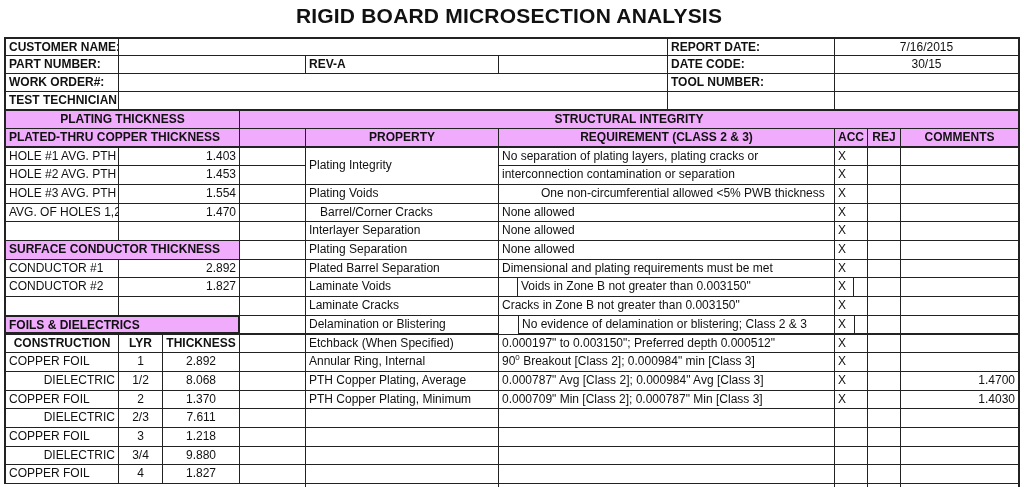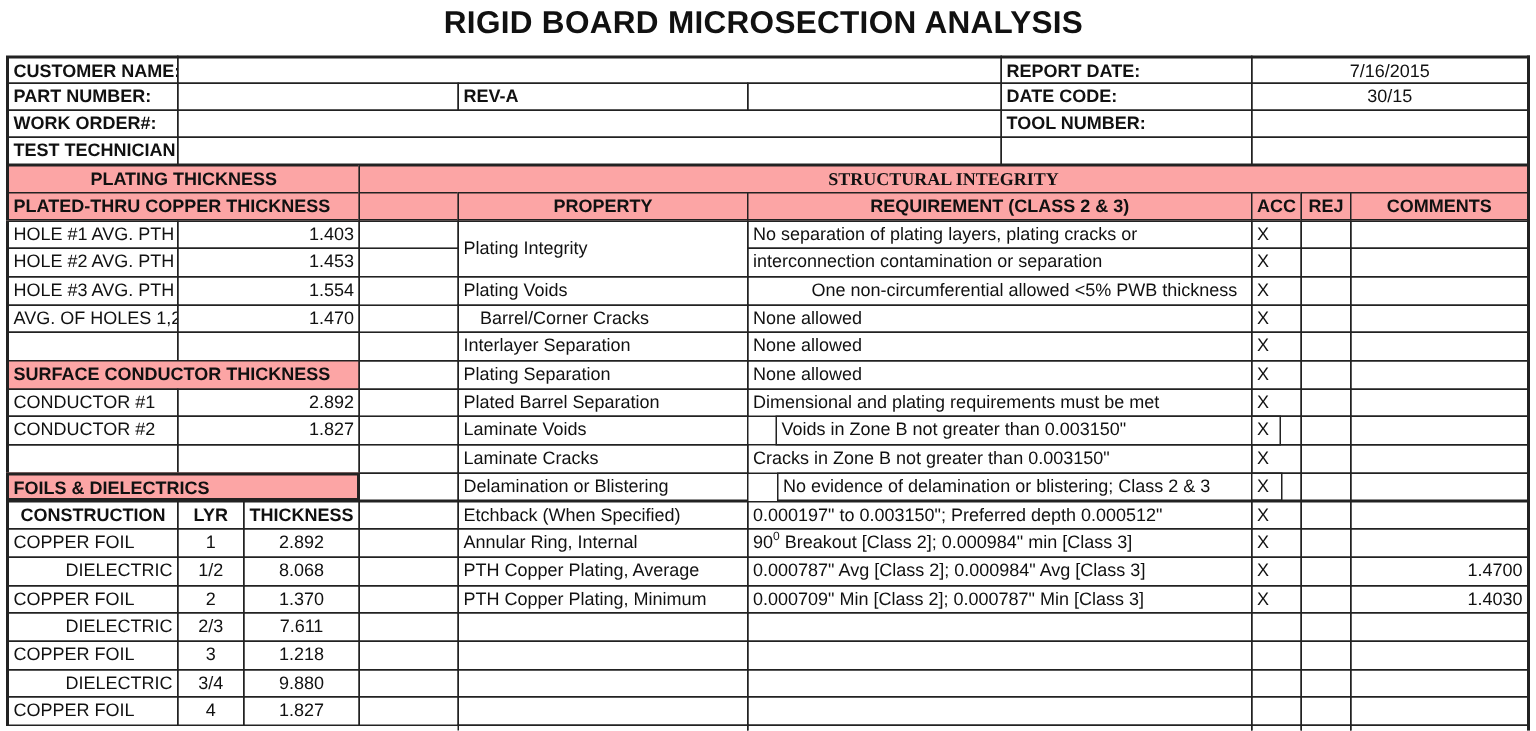--- a/index.html
+++ b/index.html
@@ -2,21 +2,21 @@
 <html><head>
 <meta charset="utf-8">
 <style>
   * { box-sizing: border-box; margin: 0; padding: 0; }
   html, body { width: 1024px; height: 487px; overflow: hidden; background: #fff; }
   body { font-family: "Liberation Sans", sans-serif; font-size: 12px; color: #111; position: relative; }
   .sheet { position: absolute; left: 0; top: 0; width: 1024px; height: 487px; }
   .title { position: absolute; left: 0; top: 4px; width: 1018px; text-align: center; font-weight: bold; font-size: 21px; letter-spacing: 0.2px; }
   .c { position: absolute; border: 1px solid #222; overflow: hidden; white-space: nowrap; line-height: 17px; padding: 0 3px; }
   .b { font-weight: bold; }
-  .hdr { background: #fca5a5; }
+  .hdr { background: #f0abfc; }
   .ctr { text-align: center; }
   .rt { text-align: right; }
   sup { font-size: 8px; line-height: 0; }
   .right-edge { position: absolute; left: 1018px; top: 37px; width: 2px; height: 450px; background: #222; }
 </style>
 </head>
 <body>
 
 <div class="sheet" id="sheet">
   <div class="title">RIGID BOARD MICROSECTION ANALYSIS</div>
@@ -37,21 +37,21 @@
   <div class="c" style="left:118px;top:73px;width:550px;height:19px;"></div>
   <div class="c b" style="left:667px;top:73px;width:168px;height:19px;">TOOL NUMBER:</div>
   <div class="c" style="left:834px;top:73px;width:186px;height:19px;border-right-width:2px;"></div>
 
   <div class="c b" style="left:4px;top:91px;width:115px;height:20px;border-width:1px 1px 2px 2px;">TEST TECHNICIAN:</div>
   <div class="c" style="left:118px;top:91px;width:550px;height:20px;border-bottom-width:2px;"></div>
   <div class="c" style="left:667px;top:91px;width:168px;height:20px;border-bottom-width:2px;"></div>
   <div class="c" style="left:834px;top:91px;width:186px;height:20px;border-width:1px 2px 2px 1px;"></div>
 
   <div class="c b hdr ctr" style="left:4px;top:110px;width:236px;height:19px;border-left-width:2px;">PLATING THICKNESS</div>
-  <div class="c b hdr ctr" style="left:239px;top:110px;width:781px;height:19px;border-right-width:2px;font-family:Liberation Serif, serif;">STRUCTURAL INTEGRITY</div>
+  <div class="c b hdr ctr" style="left:239px;top:110px;width:781px;height:19px;border-right-width:2px;">STRUCTURAL INTEGRITY</div>
 
   <div class="c b hdr" style="left:4px;top:128px;width:236px;height:19px;border-left-width:2px;">PLATED-THRU  COPPER THICKNESS</div>
   <div class="c hdr" style="left:239px;top:128px;width:67px;height:19px;"></div>
   <div class="c b hdr ctr" style="left:305px;top:128px;width:194px;height:19px;">PROPERTY</div>
   <div class="c b hdr ctr" style="left:498px;top:128px;width:337px;height:19px;">REQUIREMENT (CLASS 2 &amp; 3)</div>
   <div class="c b hdr ctr" style="left:834px;top:128px;width:34px;height:19px;">ACC</div>
   <div class="c b hdr ctr" style="left:867px;top:128px;width:34px;height:19px;">REJ</div>
   <div class="c b hdr ctr" style="left:900px;top:128px;width:120px;height:19px;border-right-width:2px;">COMMENTS</div>
 
   <div id="left-rows">

